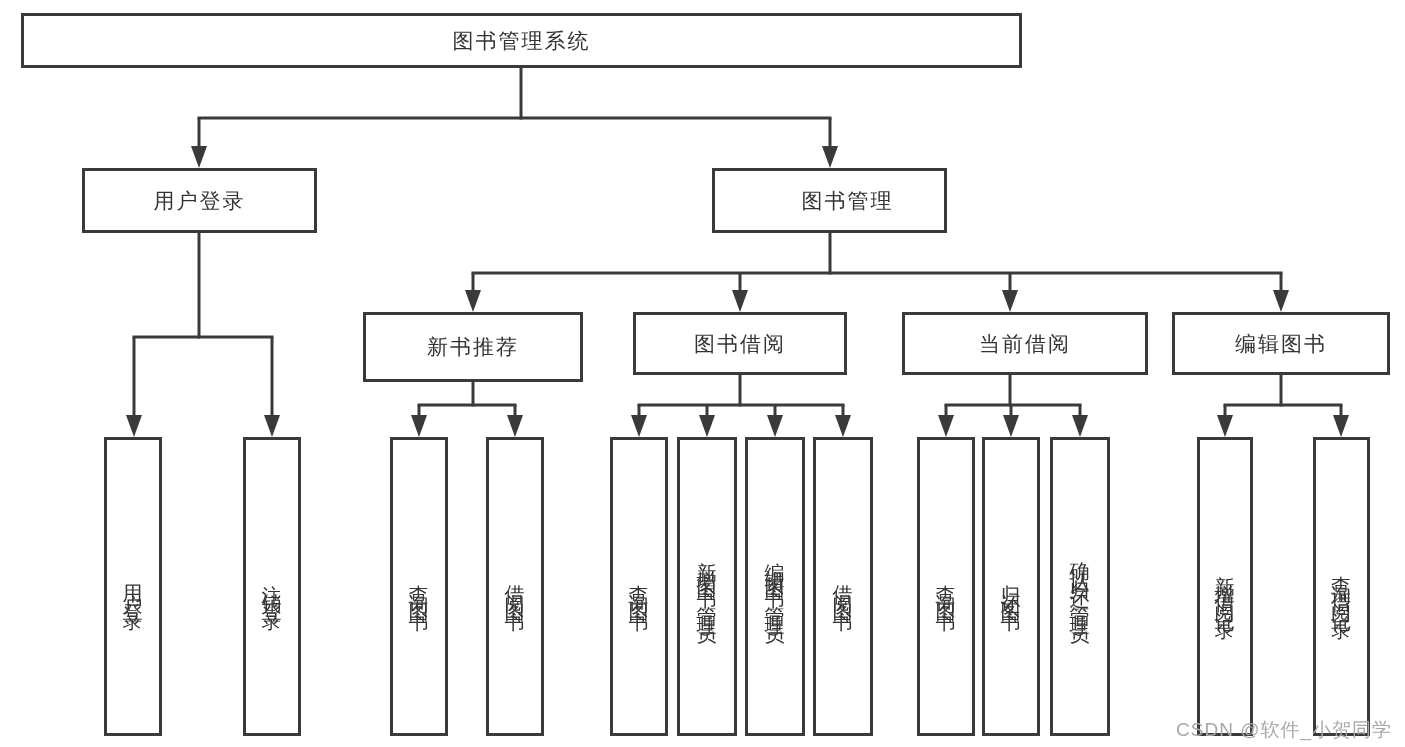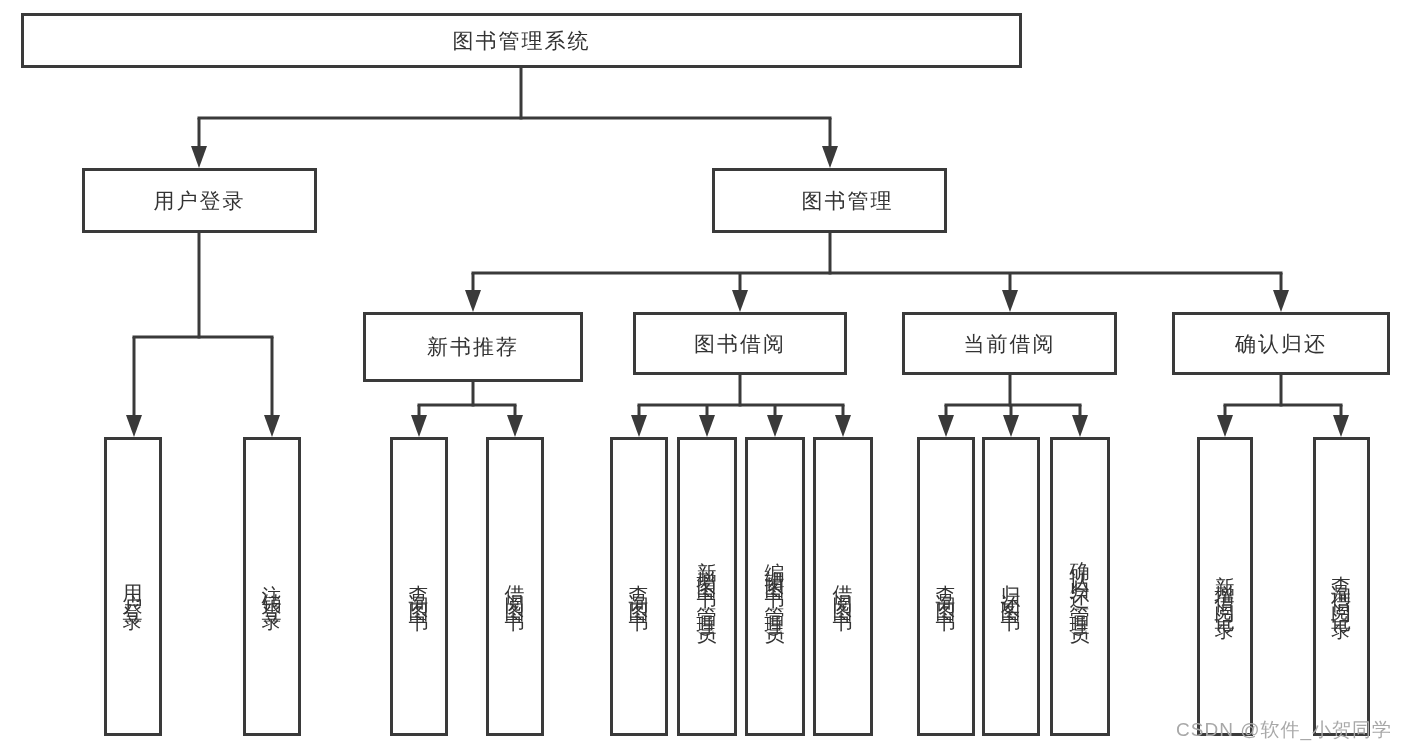--- a/index.html
+++ b/index.html
@@ -132,25 +132,25 @@
   <div class="box" style="left:712px;top:168px;width:235px;height:65px;padding-left:36px;">
     <span>图书管理</span>
   </div>
 
   <div class="box" style="left:363px;top:312px;width:220px;height:70px;">
     <span>新书推荐</span>
   </div>
   <div class="box" style="left:633px;top:312px;width:214px;height:63px;">
     <span>图书借阅</span>
   </div>
-  <div class="box" style="left:902px;top:312px;width:215px;height:63px;">
+  <div class="box" style="left:902px;top:312px;width:246px;height:63px;">
     <span>当前借阅</span>
   </div>
   <div class="box" style="left:1172px;top:312px;width:218px;height:63px;">
-    <span>确认归还</span>
+    <span>编辑图书</span>
   </div>
 
   <div class="vbox" style="left:104px;width:58px;">
     <span>用户登录</span>
   </div>
   <div class="vbox" style="left:243px;width:58px;">
     <span>注销登录</span>
   </div>
 
   <div class="vbox" style="left:390px;width:58px;">

